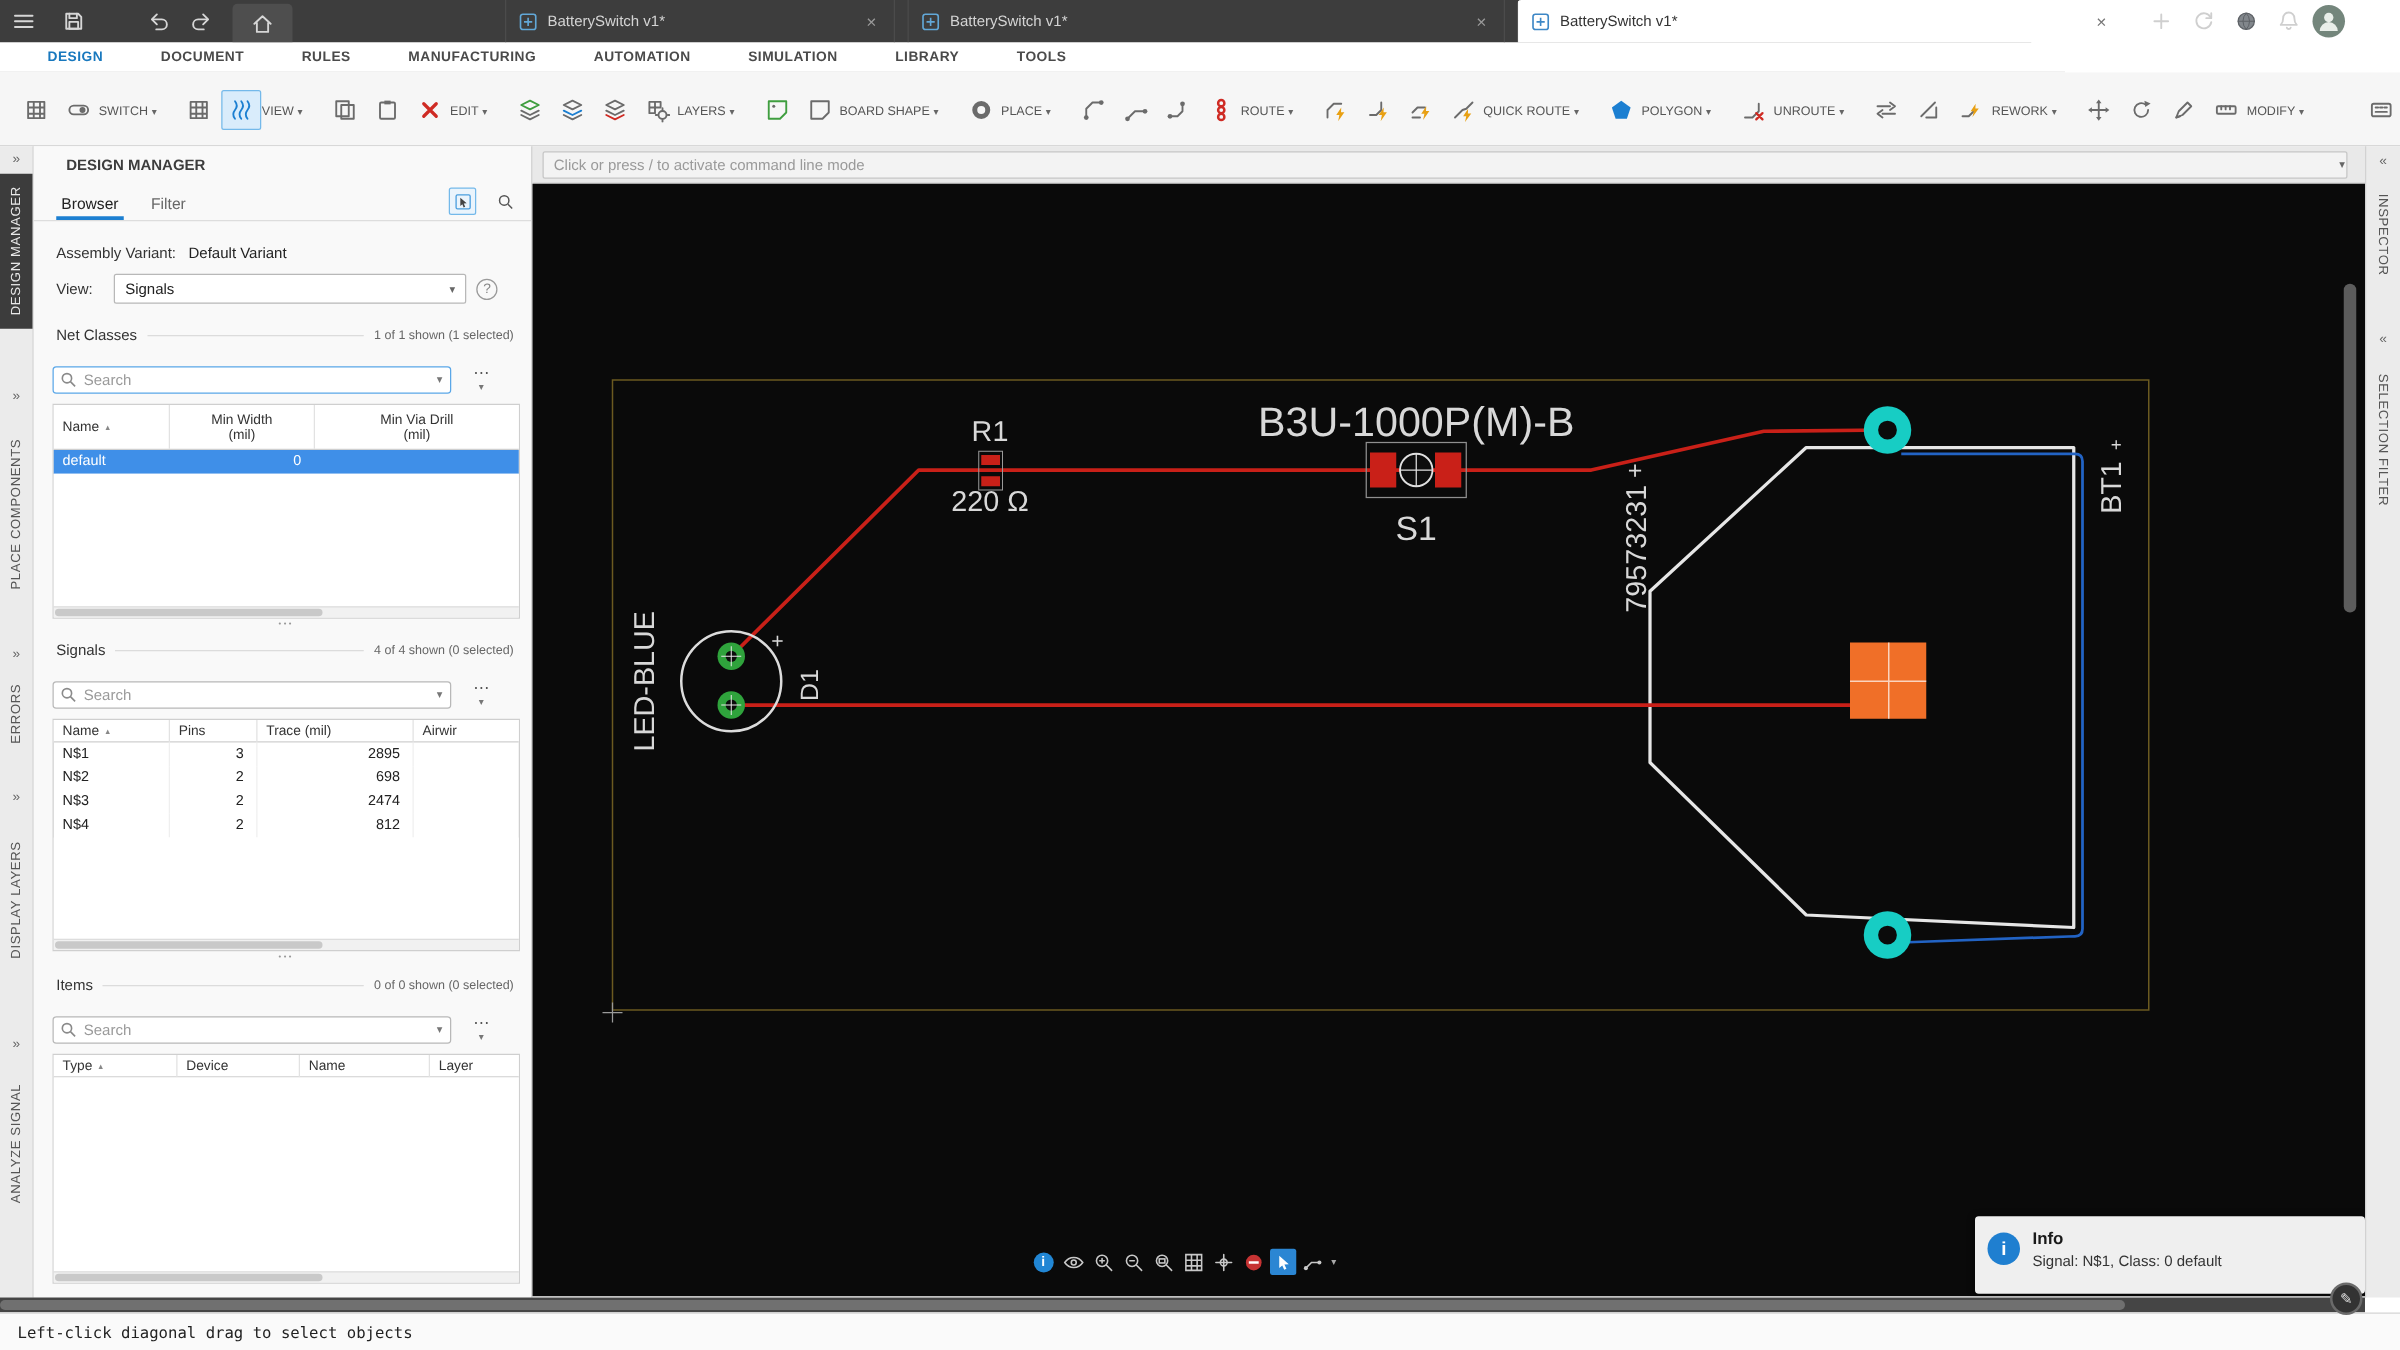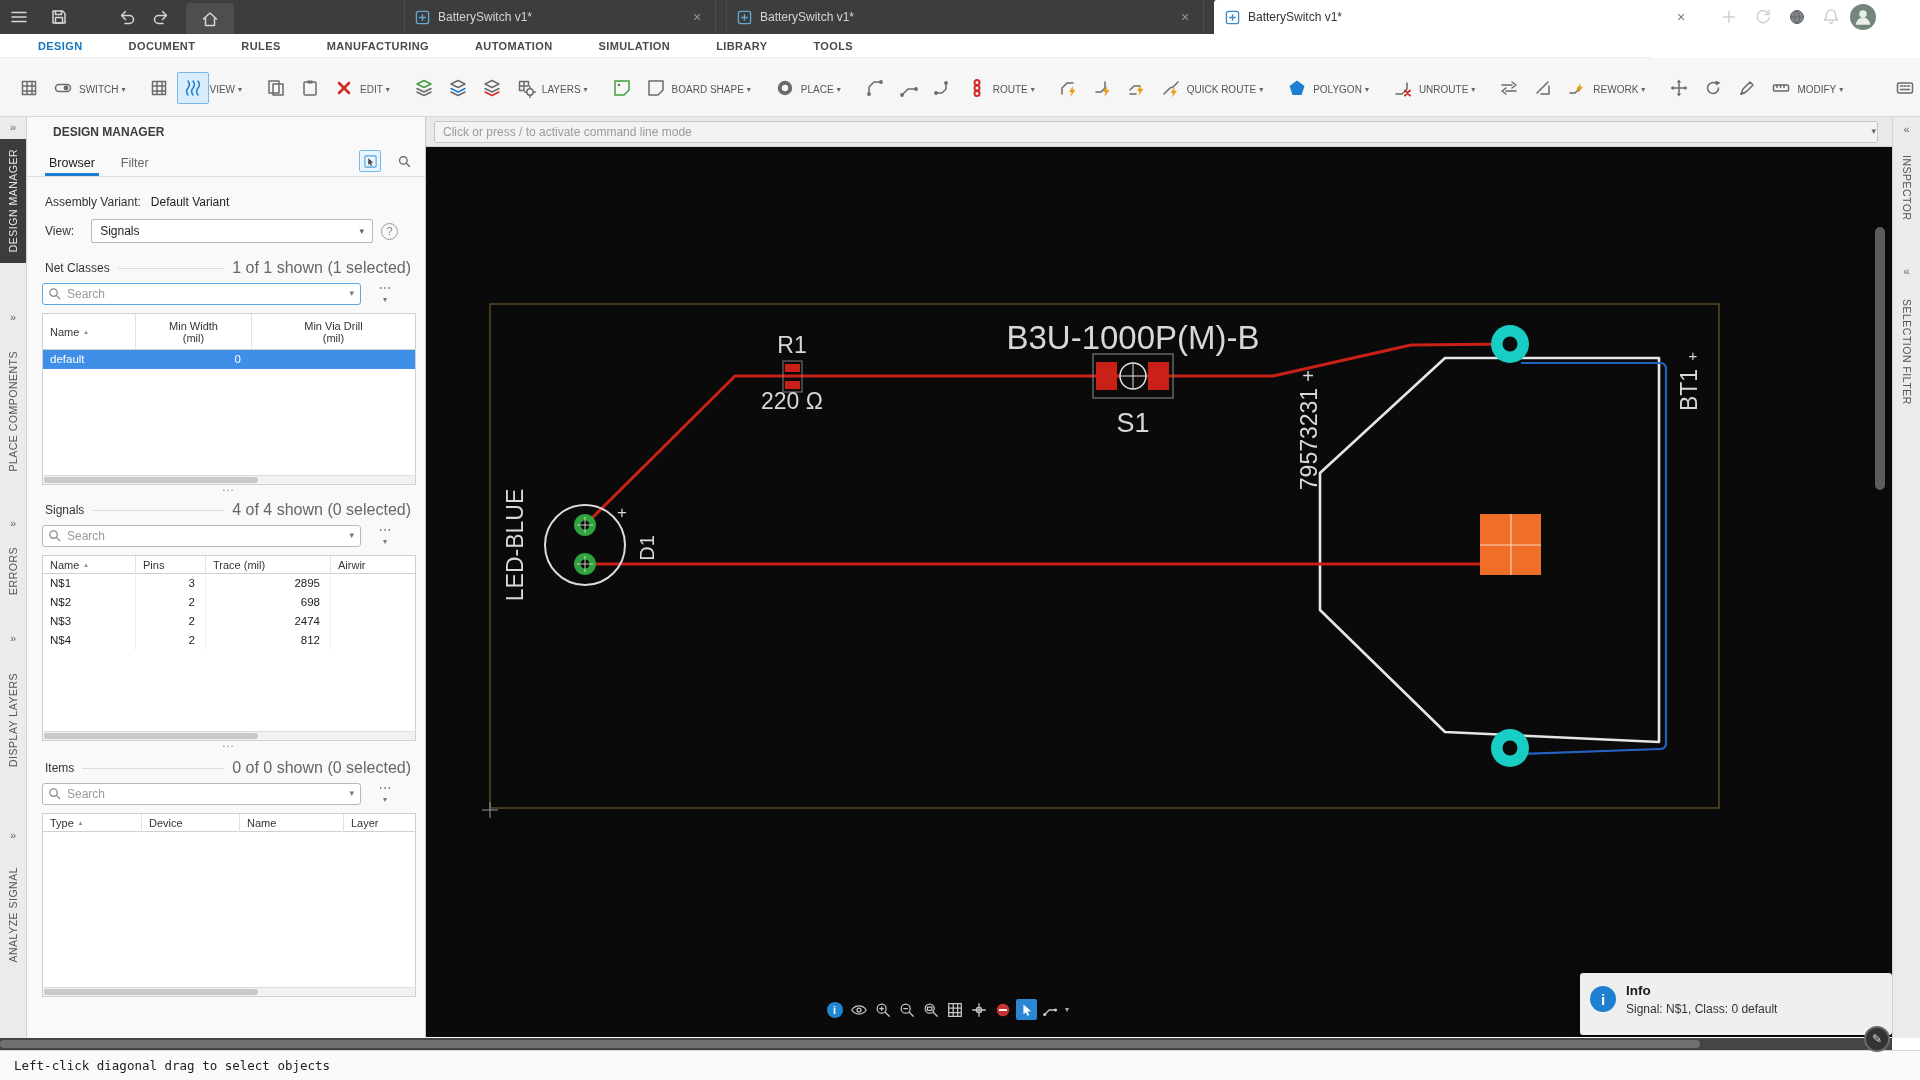--- a/index.html
+++ b/index.html
@@ -69,22 +69,22 @@
   .kv-row{margin-top:18px;padding-left:18px;display:flex;align-items:center}
   .kv-val{margin-left:10px;color:#222}
   .view-row{margin-top:10px;padding-left:18px;display:flex;align-items:center;gap:8px}
   .select{width:282px;height:24px;background:#fff;border:1px solid #b8b8b8;border-radius:2px;display:flex;align-items:center;padding:0 8px;color:#222;cursor:pointer;margin-left:9px}
   .select::after{content:"▾";margin-left:auto;font-size:9px;color:#666}
   .help{width:17px;height:17px;border-radius:50%;border:1.5px solid #9a9a9a;color:#888;font-size:11px;display:flex;align-items:center;justify-content:center;cursor:pointer}
   .help::after{content:"?"}
   .sec-head{margin-top:16px;padding:0 14px 0 18px;display:flex;align-items:center;height:18px}
   .sec-title{font-size:12px;color:#333}
   .sec-line{flex:1;height:1px;background:#dcdcdc;margin:0 8px}
-  .sec-count{font-size:16px;color:#666;white-space:nowrap}
-  .search-row{margin-top:6px;padding-left:15px;display:flex;align-items:flex-start}
+  .sec-count{font-size:10px;color:#666;white-space:nowrap}
+  .search-row{margin-top:16px;padding-left:15px;display:flex;align-items:flex-start}
   .search-wrap{position:relative;width:319px;height:22px}
   .search-wrap input{width:100%;height:100%;border:1px solid #b8b8b8;border-radius:3px;background:#fff;padding:0 20px 0 24px;font-size:12px;color:#333;font-family:"Liberation Sans",sans-serif;outline:none}
   .search-wrap.focus input{border-color:#5aa7e8}
   .search-wrap input::placeholder{color:#9a9a9a}
   .mag{position:absolute;left:6px;top:4px;width:13px;height:13px}
   .mag *{fill:none;stroke:#8a8a8a;stroke-width:1.4}
   .s-caret{position:absolute;right:7px;top:5px;font-size:9px;color:#777}
   .s-caret::after{content:"▾"}
   .more-col{margin-left:14px;display:flex;flex-direction:column;align-items:center;width:20px;cursor:pointer}
   .dots{font-size:13px;color:#555;line-height:10px}

